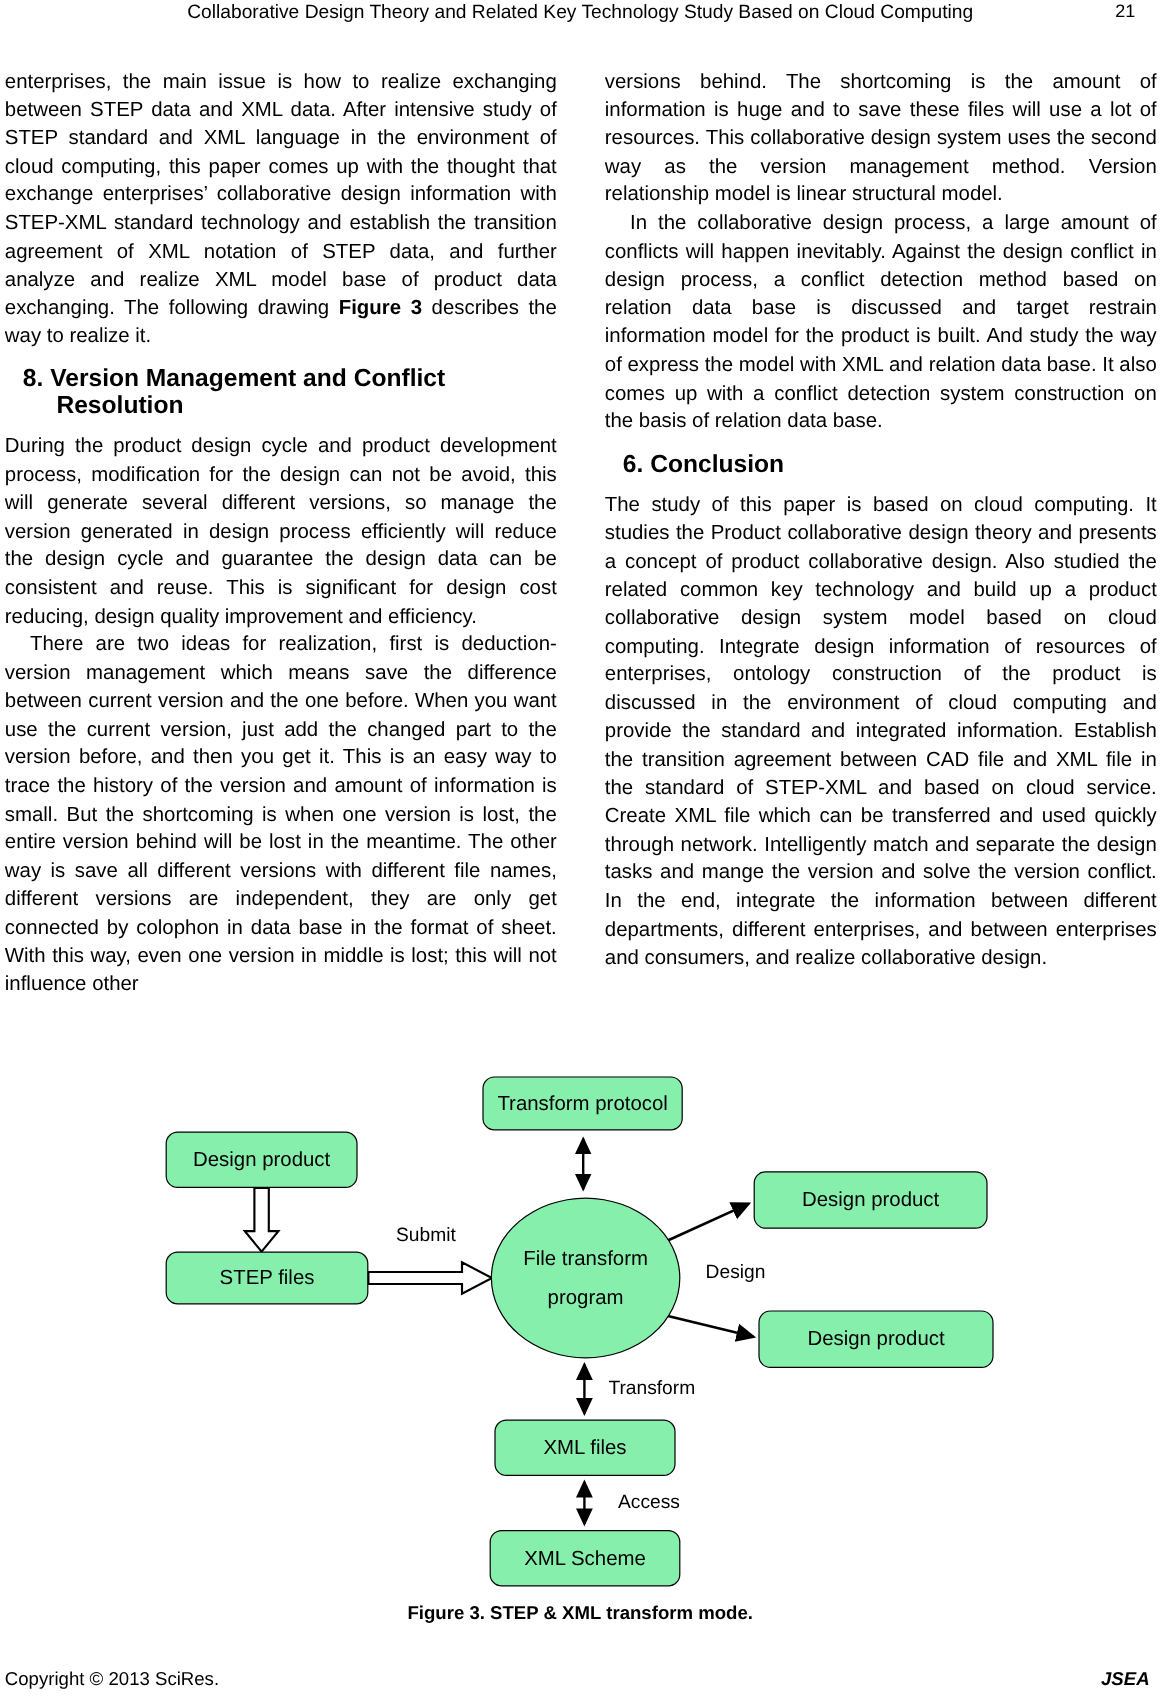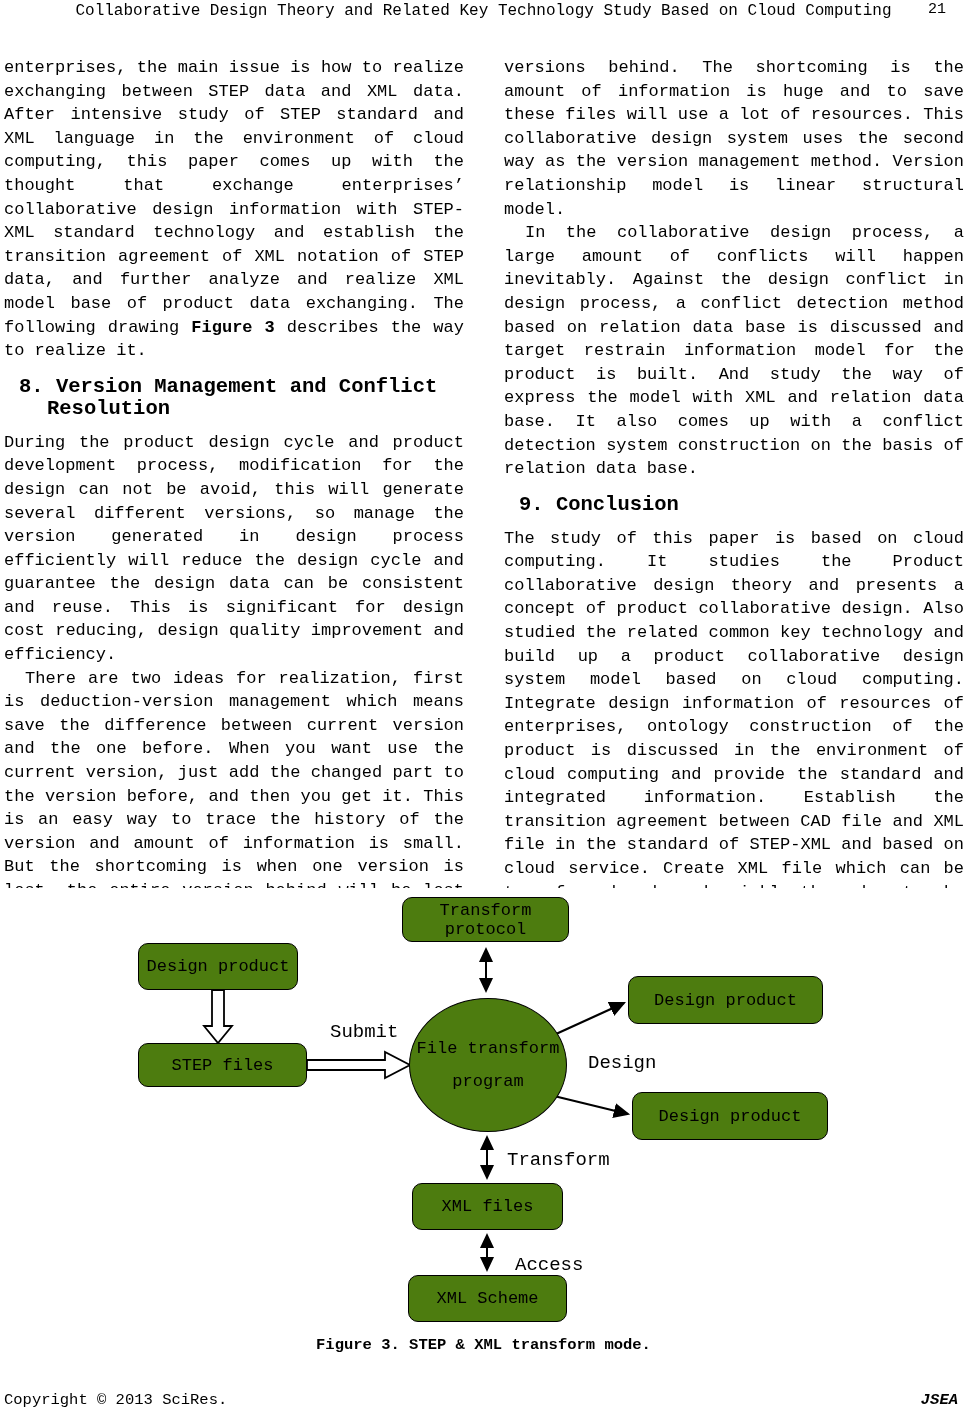--- a/index.html
+++ b/index.html
@@ -1,18 +1,18 @@
 <!DOCTYPE html>
 <html><head>
 <meta charset="utf-8">
 <style>
   html, body { margin:0; padding:0; background:#ffffff; }
   .page {
     position:relative; width:967px; height:1416px; background:#fff;
-    font-family:Liberation Mono, monospace; color:#000;
+    font-family:Liberation Sans, sans-serif; color:#000;
     overflow:hidden;
   }
   
   .running-title {
     position:absolute; top:2px; left:0; width:100%;
     text-align:center; font-size:16px;
   }
   .page-number { position:absolute; top:1px; right:21px; font-size:15px; }
 
   
@@ -26,41 +26,41 @@
     font-weight:bold; font-size:20.5px; line-height:22px;
     margin:13px 0 11px 15px; padding-left:28px; text-indent:-28px;
     text-align:left;
   }
   .bold { font-weight:bold; }
 
   
   .figure { position:absolute; left:0; top:890px; width:967px; height:480px; }
   .arrows { position:absolute; left:0; top:0; width:967px; height:480px; }
   .fnode {
-    position:absolute; box-sizing:border-box; background:#4d7c0f;
+    position:absolute; box-sizing:border-box; background:#86efac;
     border:1.6px solid #000; border-radius:10px;
     display:flex; align-items:center; justify-content:center;
     font-size:17px; text-align:center;
   }
   .n-protocol   { left:402px; top:7px;   width:167px; height:45px; }
   .n-dp-src     { left:138px; top:53px;  width:160px; height:47px; }
   .n-step       { left:138px; top:153px; width:169px; height:44px; }
   .n-dp-out1    { left:628px; top:86px;  width:195px; height:48px; }
   .n-dp-out2    { left:632px; top:202px; width:196px; height:48px; }
   .n-xmlfiles   { left:412px; top:293px; width:151px; height:47px; }
   .n-xmlscheme  { left:408px; top:385px; width:159px; height:47px; }
   .n-ellipse {
     left:409px; top:108px; width:158px; height:134px;
     border-radius:50%; flex-direction:column; line-height:33px;
   }
-  .edge-label { position:absolute; font-size:19px; }
+  .edge-label { position:absolute; font-size:16px; }
   .l-submit    { left:330px; top:131px; }
   .l-extract   { left:588px; top:162px; }
   .l-transform { left:507px; top:259px; }
-  .l-access    { left:515px; top:364px; }
+  .l-access    { left:515px; top:354px; }
   .fig-caption {
     position:absolute; left:0; top:446px; width:967px;
     text-align:center; font-weight:bold; font-size:15.5px;
   }
 
   
   .footer-copyright { position:absolute; left:4px; top:1391px; font-size:15.5px; }
   .footer-journal { position:absolute; right:9px; top:1391px; font-size:15.5px;
                     font-weight:bold; font-style:italic;text-align:center; }
 </style>
@@ -75,21 +75,21 @@
   <div class="col col-left">
     <p><span>enterprises, the main issue is how to realize exchanging between STEP data and XML data. After intensive study of STEP standard and XML language in the environment of cloud computing, this paper comes up with the thought that exchange enterprises’ collaborative design information with STEP-XML standard technology and establish the transition agreement of XML notation of STEP data, and further analyze and realize XML model base of product data exchanging. The following drawing </span><span class="bold">Figure 3</span><span> describes the way to realize it.</span></p>
     <div class="sec-heading">8. Version Management and Conflict Resolution</div>
     <p>During the product design cycle and product development process, modification for the design can not be avoid, this will generate several different versions, so manage the version generated in design process efficiently will reduce the design cycle and guarantee the design data can be consistent and reuse. This is significant for design cost reducing, design quality improvement and efficiency.</p>
     <p class="indent">There are two ideas for realization, first is deduction-version management which means save the difference between current version and the one before. When you want use the current version, just add the changed part to the version before, and then you get it. This is an easy way to trace the history of the version and amount of information is small. But the shortcoming is when one version is lost, the entire version behind will be lost in the meantime. The other way is save all different versions with different file names, different versions are independent, they are only get connected by colophon in data base in the format of sheet. With this way, even one version in middle is lost; this will not influence other</p>
   </div>
 
   <div class="col col-right">
     <p>versions behind. The shortcoming is the amount of information is huge and to save these files will use a lot of resources. This collaborative design system uses the second way as the version management method. Version relationship model is linear structural model.</p>
     <p class="indent">In the collaborative design process, a large amount of conflicts will happen inevitably. Against the design conflict in design process, a conflict detection method based on relation data base is discussed and target restrain information model for the product is built. And study the way of express the model with XML and relation data base. It also comes up with a conflict detection system construction on the basis of relation data base.</p>
-    <div class="sec-heading">9. Conclusion</div>
+    <div class="sec-heading">6. Conclusion</div>
     <p>The study of this paper is based on cloud computing. It studies the Product collaborative design theory and presents a concept of product collaborative design. Also studied the related common key technology and build up a product collaborative design system model based on cloud computing. Integrate design information of resources of enterprises, ontology construction of the product is discussed in the environment of cloud computing and provide the standard and integrated information. Establish the transition agreement between CAD file and XML file in the standard of STEP-XML and based on cloud service. Create XML file which can be transferred and used quickly through network. Intelligently match and separate the design tasks and mange the version and solve the version conflict. In the end, integrate the information between different departments, different enterprises, and between enterprises and consumers, and realize collaborative design.</p>
   </div>
 
   <div class="figure">
 
     <svg class="arrows" viewBox="0 0 967 480" xmlns="http://www.w3.org/2000/svg">
       <defs>
         <marker id="ah" markerWidth="8" markerHeight="8" refX="6.5" refY="3.5" orient="auto-start-reverse">
           <path d="M0,0 L7.5,3.5 L0,7 Z" fill="#000"></path>
         </marker>

